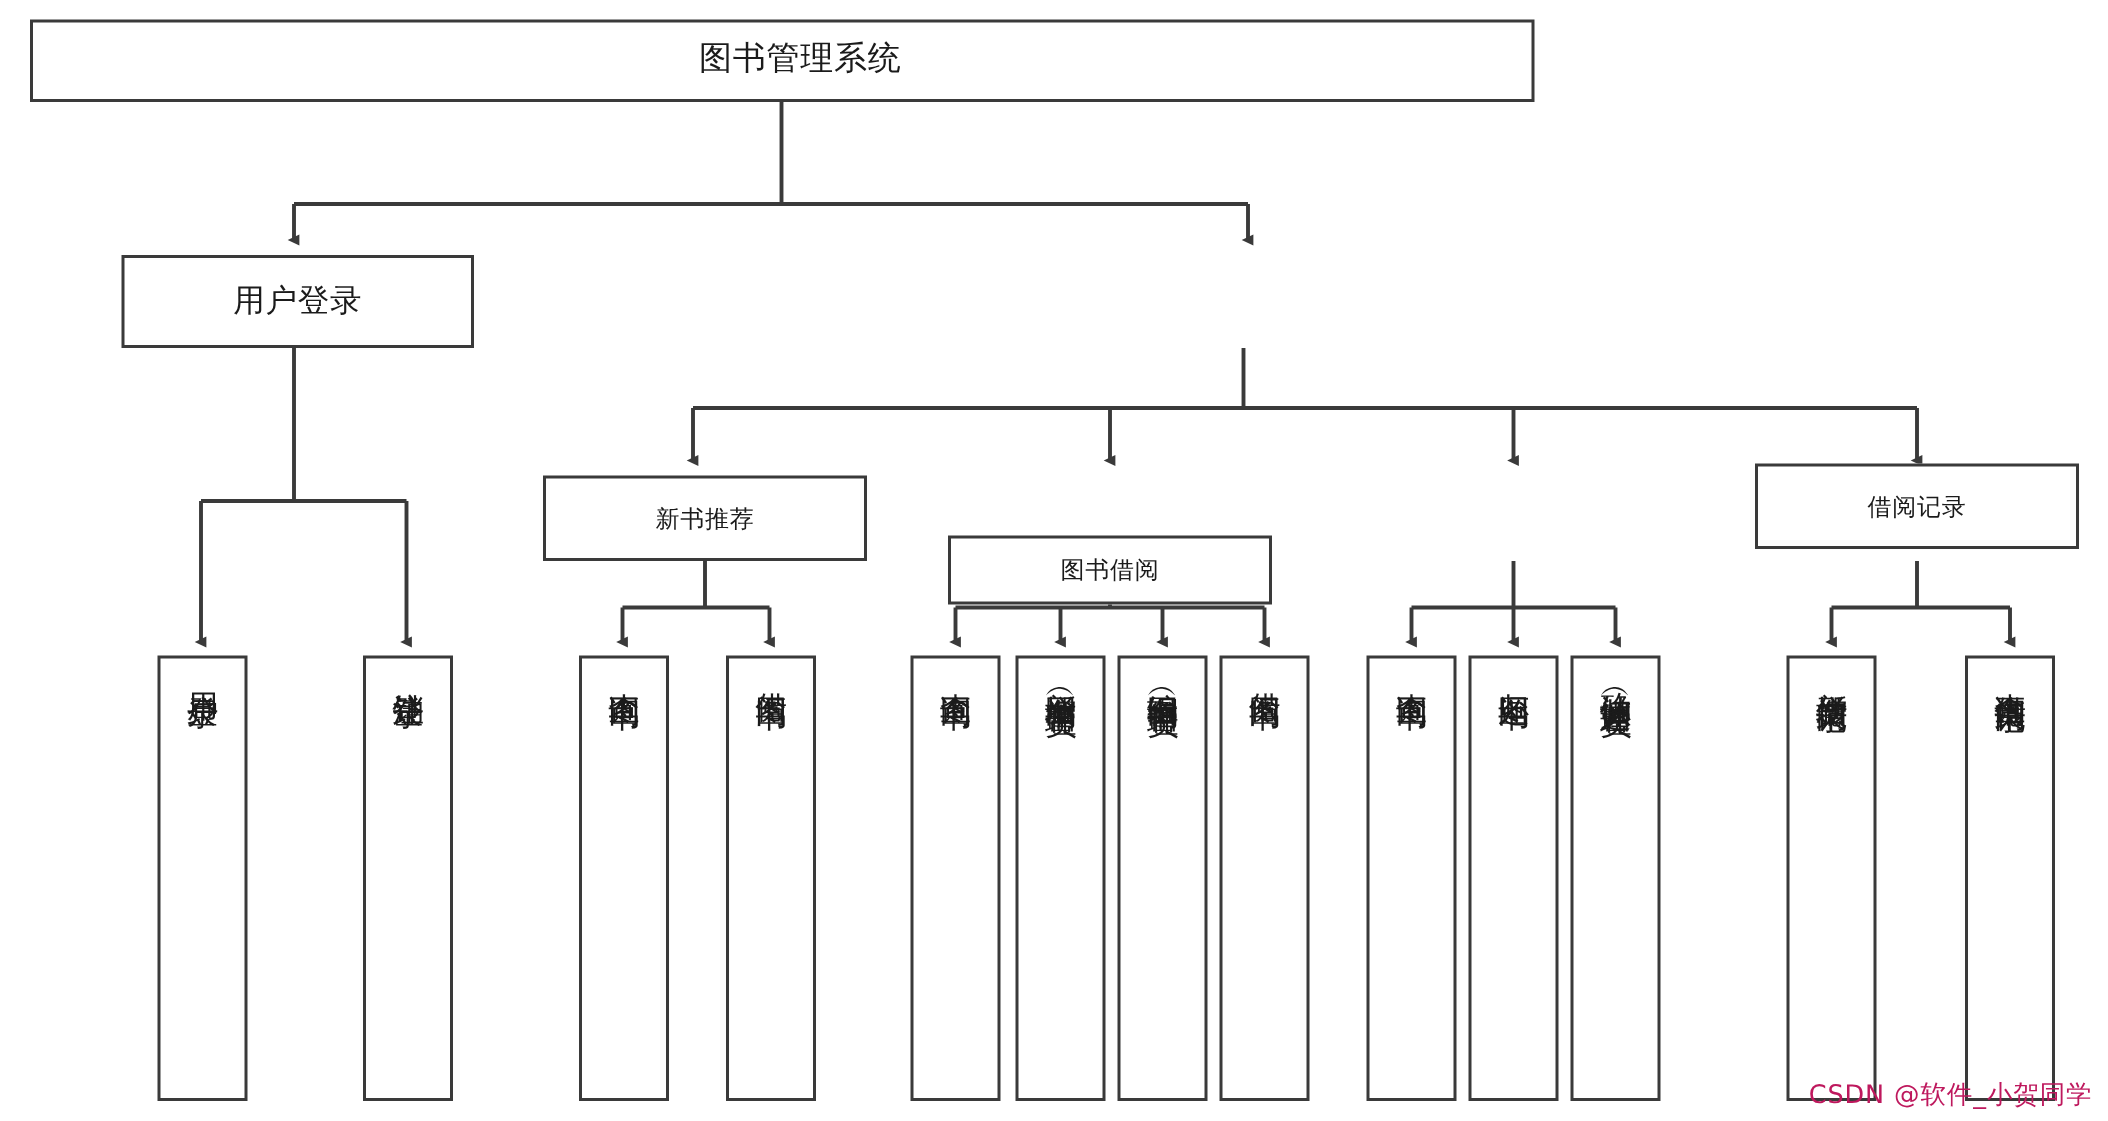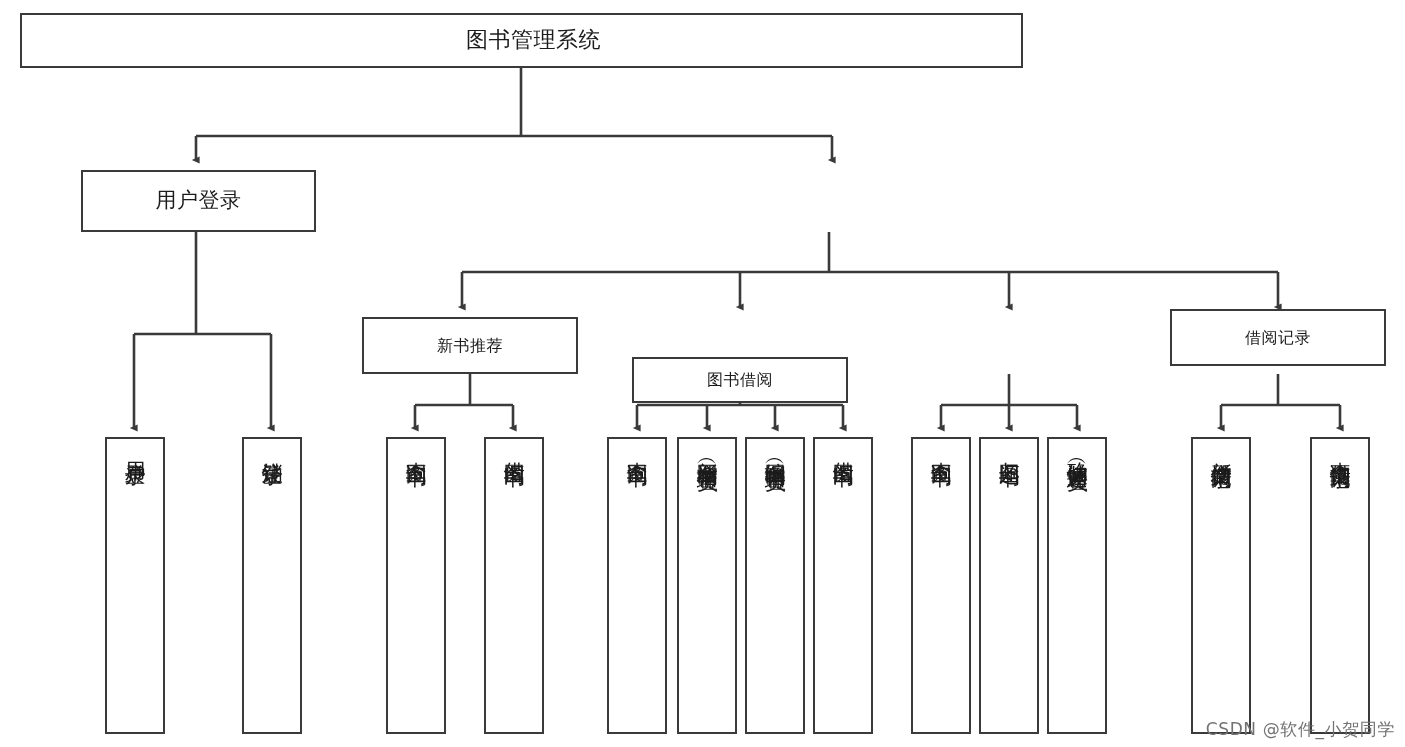--- a/index.html
+++ b/index.html
@@ -60,21 +60,21 @@
     line-height: 1.06;
     letter-spacing: 1.5px;
     white-space: nowrap;
     text-align: left;
   }
   #watermark {
     position: absolute;
     right: 10px;
     bottom: 6px;
     font-size: 17px;
-    color: #737373;
+    color: #be185d;
     letter-spacing: 0.6px;
     z-index: 3;
     white-space: nowrap;
     font-family: "DejaVu Sans", "Liberation Sans", sans-serif;
   }
 </style>
 </head>
 <body>
 
 <div id="diagram-root">

